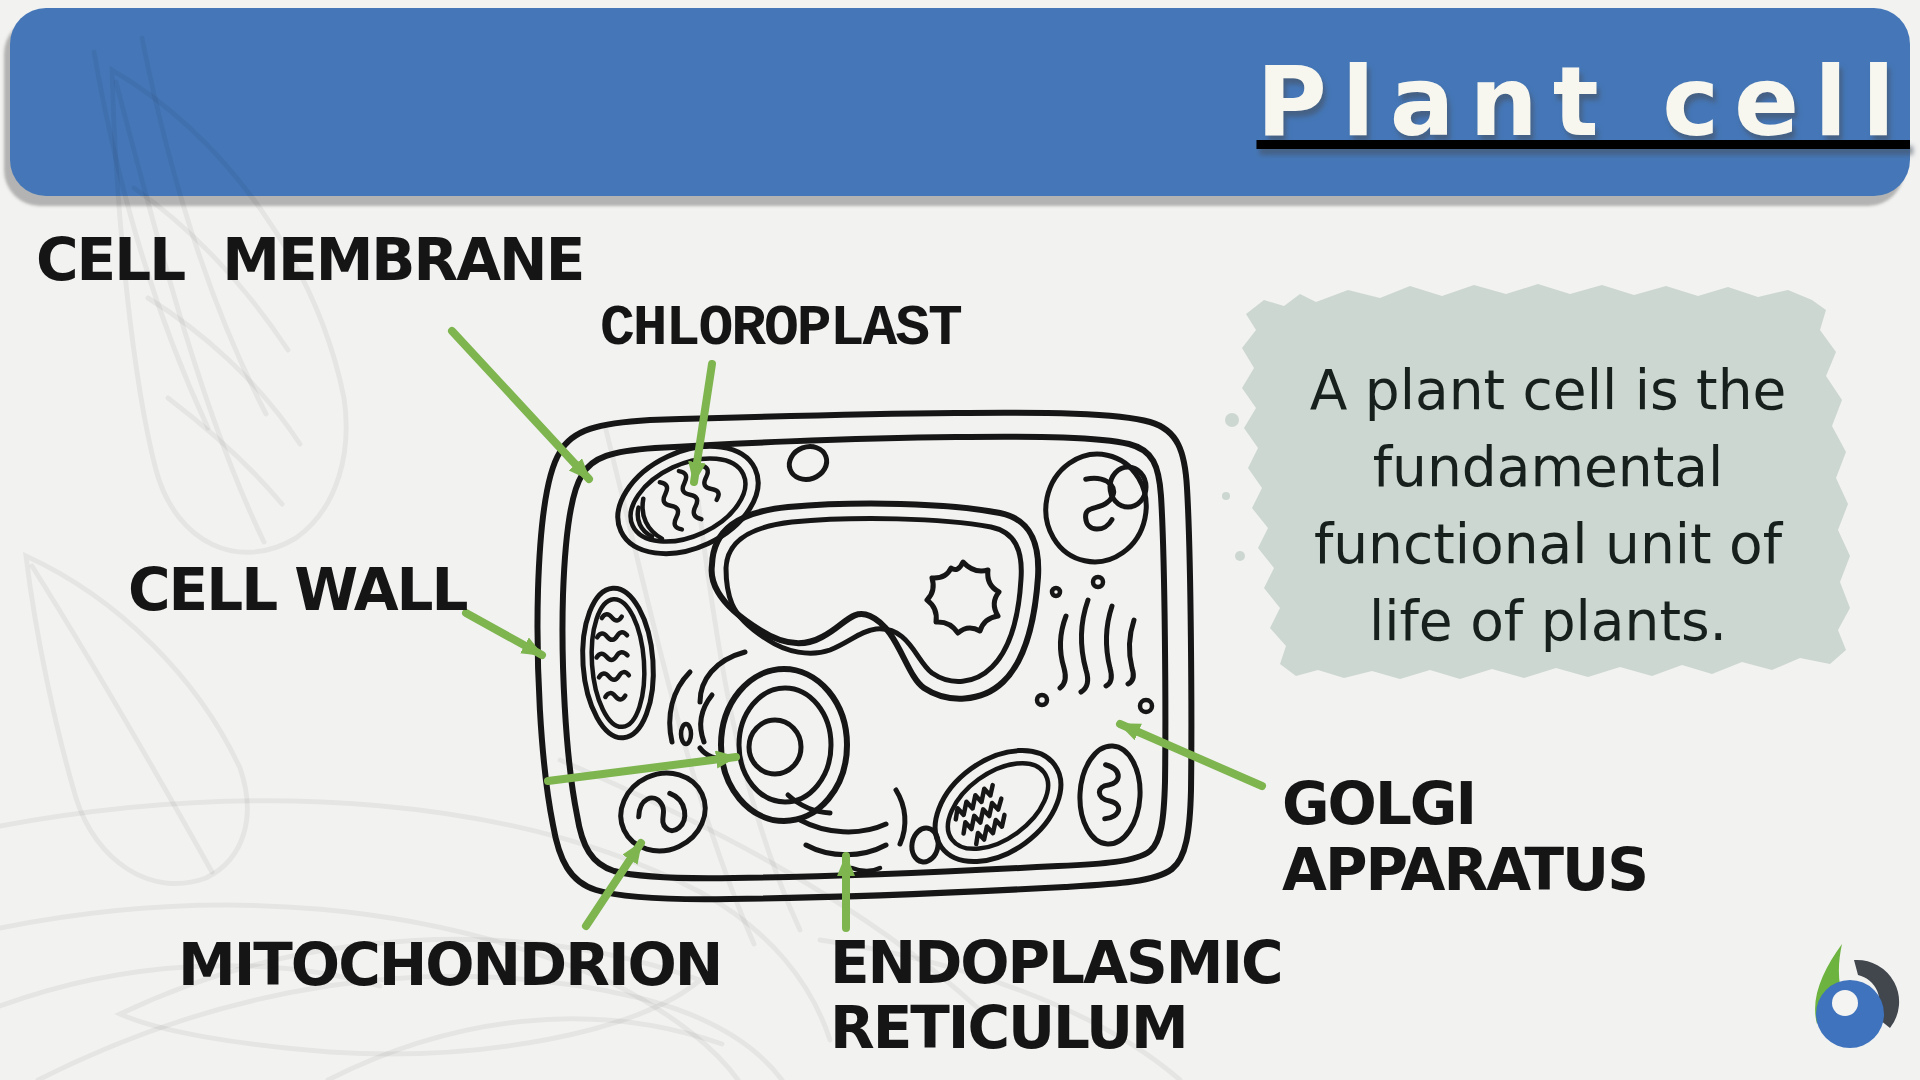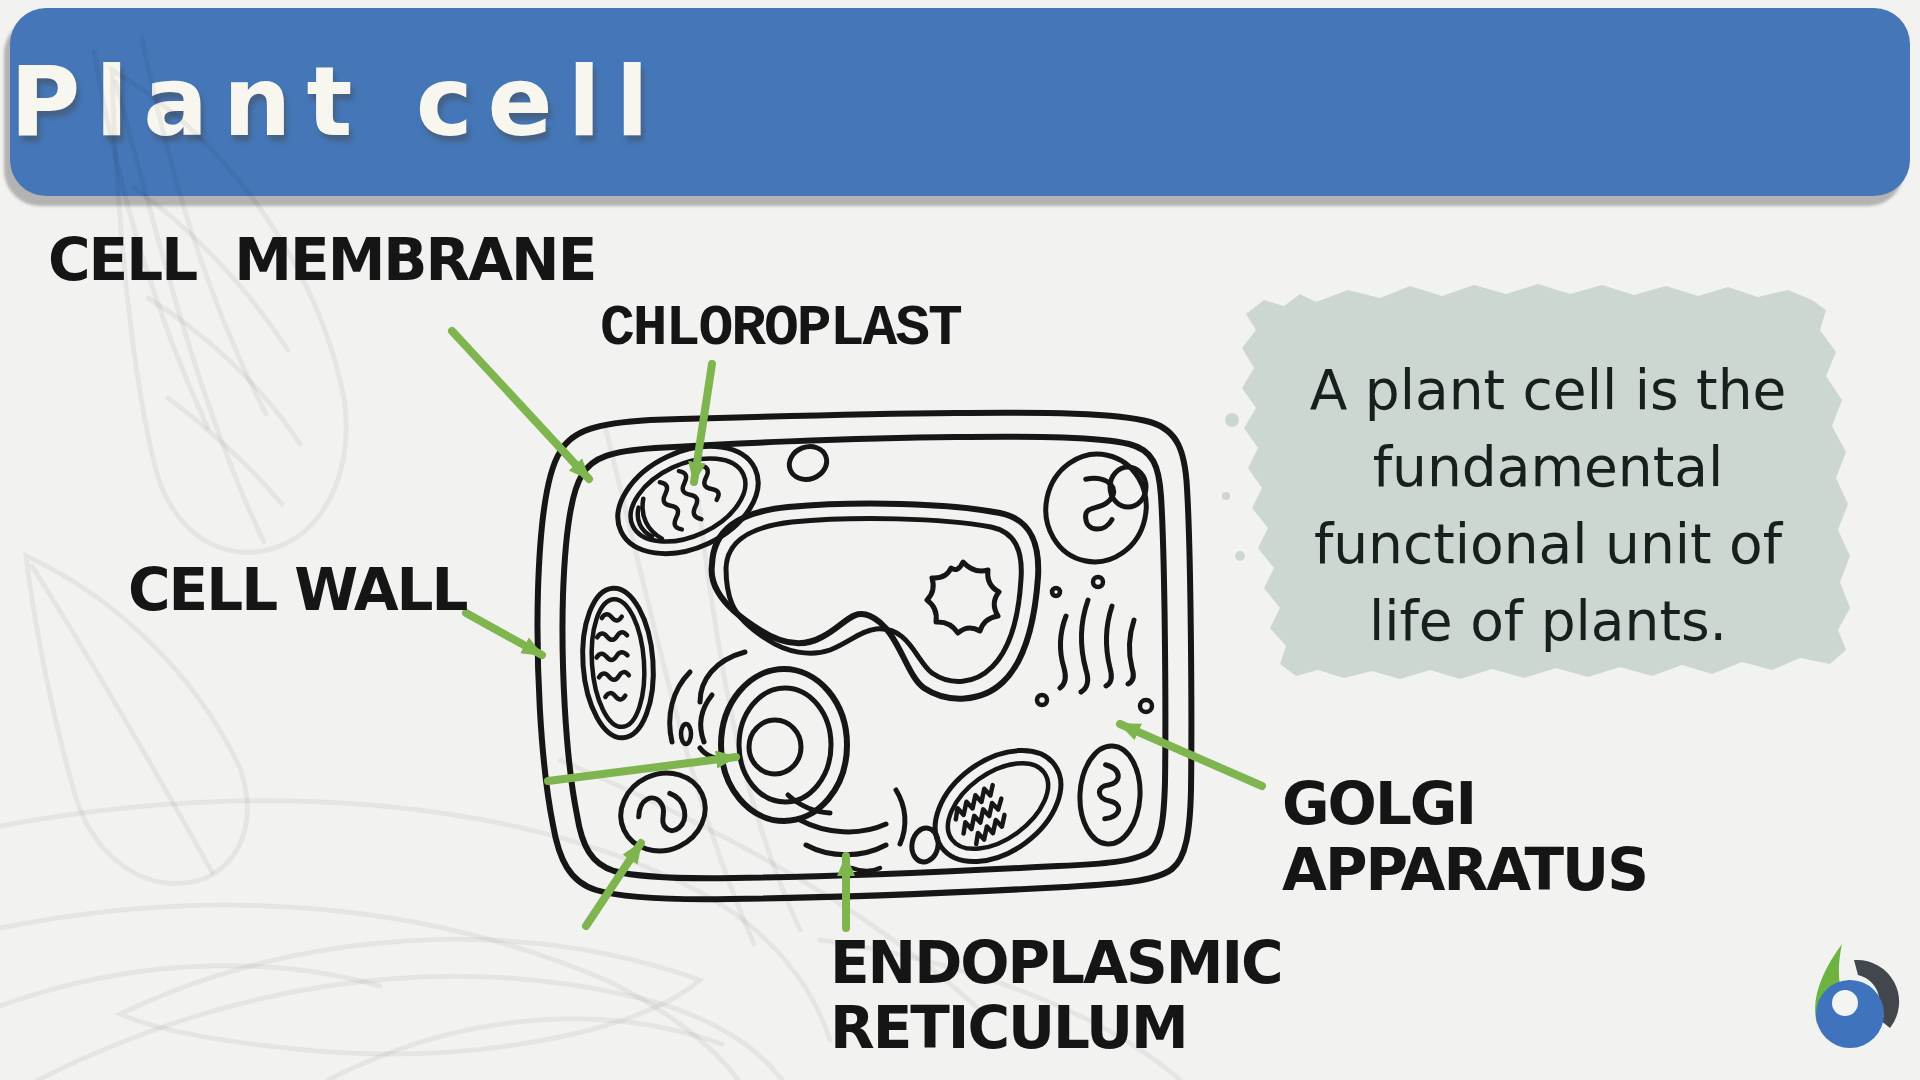--- a/index.html
+++ b/index.html
@@ -8,43 +8,43 @@
     --note-bg:#cdd7d1; --note-text:#17201c; --watermark:rgba(0,0,0,0.05);
     --logo-green:#6cb33f; --logo-blue:#3f73bd; --logo-dark:#42474e;
   }
   html,body{margin:0;padding:0;}
   .canvas{position:relative;width:1920px;height:1080px;overflow:hidden;
     background:var(--page-bg);font-family:"DejaVu Sans",sans-serif;}
 
   
   .banner{position:absolute;left:10px;top:8px;width:1900px;height:188px;
     background:var(--header-bg);border-radius:36px;z-index:0;
-    display:flex;align-items:center;justify-content:flex-start;
-    box-shadow:-6px 10px 3px rgba(125,128,125,0.55);}
+    display:flex;align-items:center;justify-content:flex-end;
+    box-shadow:-6px 10px 3px rgba(125,128,125,0.55);text-decoration:underline;}
   .banner h1{margin:0;font-size:96px;font-weight:bold;letter-spacing:15px;
     color:var(--header-text);text-shadow:3px 6px 5px rgba(70,82,96,0.6);
     font-family:"DejaVu Sans",sans-serif;}
 
   
   .layer{position:absolute;left:0;top:0;width:1920px;height:1080px;pointer-events:none;}
   .wm-layer{z-index:1;}
   .diagram-layer{z-index:2;}
 
   .wm{stroke:var(--watermark);fill:none;stroke-width:5;stroke-linecap:round;}
   .ink{stroke:var(--line-black);fill:none;stroke-linecap:round;stroke-linejoin:round;}
   .w6{stroke-width:6px;} .w5{stroke-width:5px;} .w45{stroke-width:4.5px;}
   .arrow{stroke:var(--arrow-green);stroke-width:8px;fill:none;stroke-linecap:round;}
   .ah{fill:var(--arrow-green);}
   .note-blob{fill:var(--note-bg);}
 
   
   .lbl{position:absolute;z-index:3;color:var(--label-text);font-weight:bold;
     font-size:58px;letter-spacing:-2px;line-height:65px;white-space:pre-line;
     font-family:"DejaVu Sans",sans-serif;}
-  .lbl-membrane{left:36px;top:228px;word-spacing:20px;margin-left:12px;}
+  .lbl-membrane{left:36px;top:228px;word-spacing:20px;}
   .lbl-chloroplast{left:600px;top:296px;font-family:Liberation Mono, monospace;}
   .lbl-wall{left:128px;top:558px;text-align:right;}
   .lbl-nucleus{left:266px;top:771px;}
   .lbl-mito{left:178px;top:933px;}
   .lbl-er{left:806px;top:931px;margin-left:24px;}
   .lbl-golgi{left:1282px;top:771px;line-height:66px;}
 
   
   .note-text{position:absolute;z-index:3;left:1248px;top:352px;width:600px;
     text-align:center;color:var(--note-text);font-size:55px;line-height:77px;
@@ -193,20 +193,21 @@
     <line class="arrow" x1="466" y1="613" x2="542" y2="655" marker-end="url(#ah)"></line>
     <line class="arrow" x1="548" y1="781" x2="736" y2="757" marker-end="url(#ah)"></line>
     <line class="arrow" x1="586" y1="926" x2="641" y2="843" marker-end="url(#ah)"></line>
     <line class="arrow" x1="846" y1="928" x2="846" y2="856" marker-end="url(#ah)"></line>
     <line class="arrow" x1="1262" y1="786" x2="1120" y2="724" marker-end="url(#ah)"></line>
   </svg>
 
   <div class="lbl lbl-membrane">CELL MEMBRANE</div>
   <div class="lbl lbl-chloroplast">CHLOROPLAST</div>
   <div class="lbl lbl-wall">CELL WALL</div>
+  <div class="lbl lbl-mito">MITOCHONDRION</div>
   <div class="lbl lbl-er">ENDOPLASMIC
 RETICULUM</div>
   <div class="lbl lbl-golgi">GOLGI
 APPARATUS</div>
 
   <div class="note-text">A plant cell is the
 fundamental
 functional unit of
 life of plants.</div>
 

